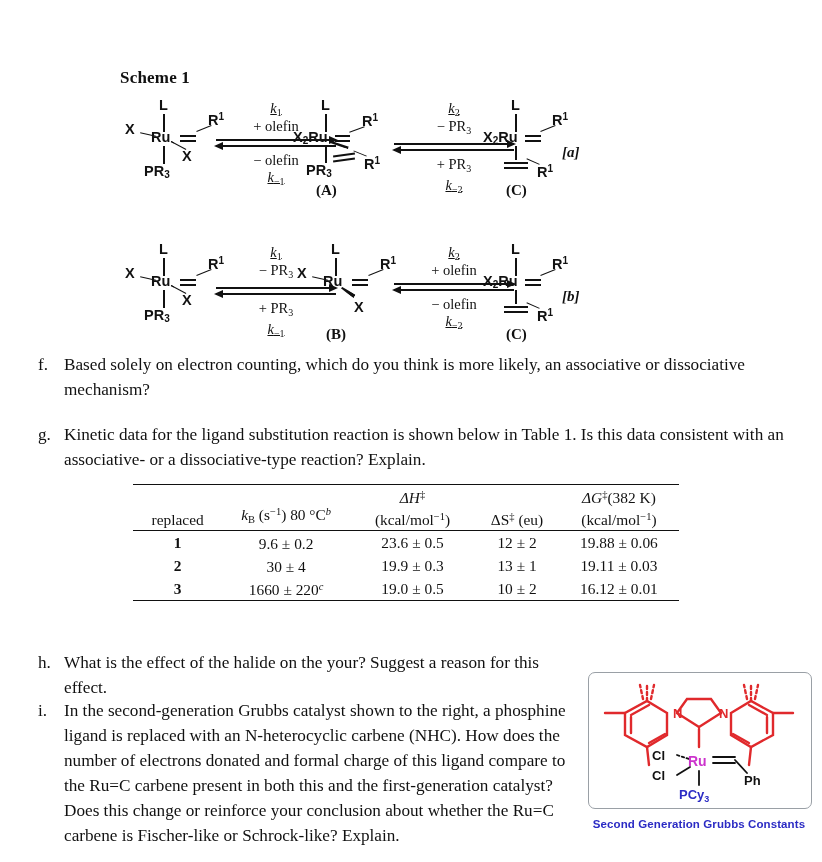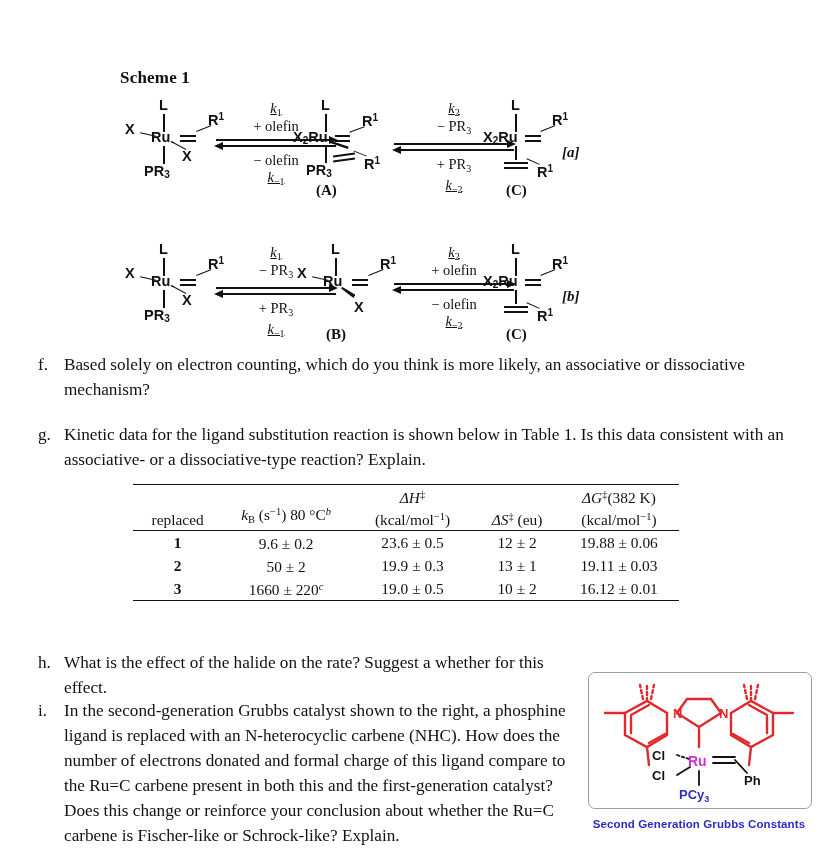--- a/index.html
+++ b/index.html
@@ -265,21 +265,21 @@
     <span class="bd">Based solely on electron counting, which do you think is more likely, an associative or dissociative mechanism?</span>
   </div>
 
   <div class="qitem" id="q-g">
     <span class="mk">g.</span>
     <span class="bd">Kinetic data for the ligand substitution reaction is shown below in Table 1. Is this data consistent with an associative- or a dissociative-type reaction? Explain.</span>
   </div>
 
   <div class="qitem" id="q-h">
     <span class="mk">h.</span>
-    <span class="bd">What is the effect of the halide on the rate? Suggest a whether for this effect.</span>
+    <span class="bd">What is the effect of the halide on the your? Suggest a reason for this effect.</span>
   </div>
 
   <div class="qitem" id="q-i">
     <span class="mk">i.</span>
     <span class="bd">In the second-generation Grubbs catalyst shown to the right, a phosphine ligand is replaced with an N-heterocyclic carbene (NHC). How does the number of electrons donated and formal charge of this ligand compare to the Ru=C carbene present in both this and the first-generation catalyst? Does this change or reinforce your conclusion about whether the Ru=C carbene is Fischer-like or Schrock-like? Explain.</span>
   </div>
 
   <div class="tblwrap">
 
     <table class="data">
@@ -289,39 +289,39 @@
             <span>replaced</span>
           </th>
           <th style="width:134px;">
             <span style="font-style:italic;">k</span><span class="sub">B</span><span> (s</span><span class="sup">−1</span><span>) 80 °C</span><span class="sup" style="font-style:italic;">b</span>
           </th>
           <th style="width:124px;">
             <span class="hdr2"><span style="font-style:italic;">ΔH</span><span class="sup">‡</span></span>
             <span class="hdr2"><span>(kcal/mol</span><span class="sup">−1</span><span>)</span></span>
           </th>
           <th style="width:84px;">
-            <span style="font-style:italic;">ΔS</span><span class="sup">‡</span><span> (eu)</span>
+            <span style="">ΔS</span><span class="sup">‡</span><span> (eu)</span>
           </th>
           <th style="width:118px;">
             <span class="hdr2"><span style="font-style:italic;">ΔG</span><span class="sup">‡</span><span>(382 K)</span></span>
             <span class="hdr2"><span>(kcal/mol</span><span class="sup">−1</span><span>)</span></span>
           </th>
         </tr>
       </thead>
       <tbody>
         <tr>
           <td class="cat">1</td>
           <td><span>9.6 ± 0.2</span><span class="sup" style="font-style:italic;"></span></td>
           <td>23.6 ± 0.5</td>
           <td>12 ± 2</td>
           <td>19.88 ± 0.06</td>
         </tr>
         <tr>
           <td class="cat">2</td>
-          <td><span>50 ± 2</span><span class="sup" style="font-style:italic;"></span></td>
+          <td><span>30 ± 4</span><span class="sup" style="font-style:italic;"></span></td>
           <td>19.9 ± 0.3</td>
           <td>13 ± 1</td>
           <td>19.11 ± 0.03</td>
         </tr>
         <tr>
           <td class="cat">3</td>
           <td><span>1660 ± 220</span><span class="sup" style="font-style:italic;">c</span></td>
           <td>19.0 ± 0.5</td>
           <td>10 ± 2</td>
           <td>16.12 ± 0.01</td>

